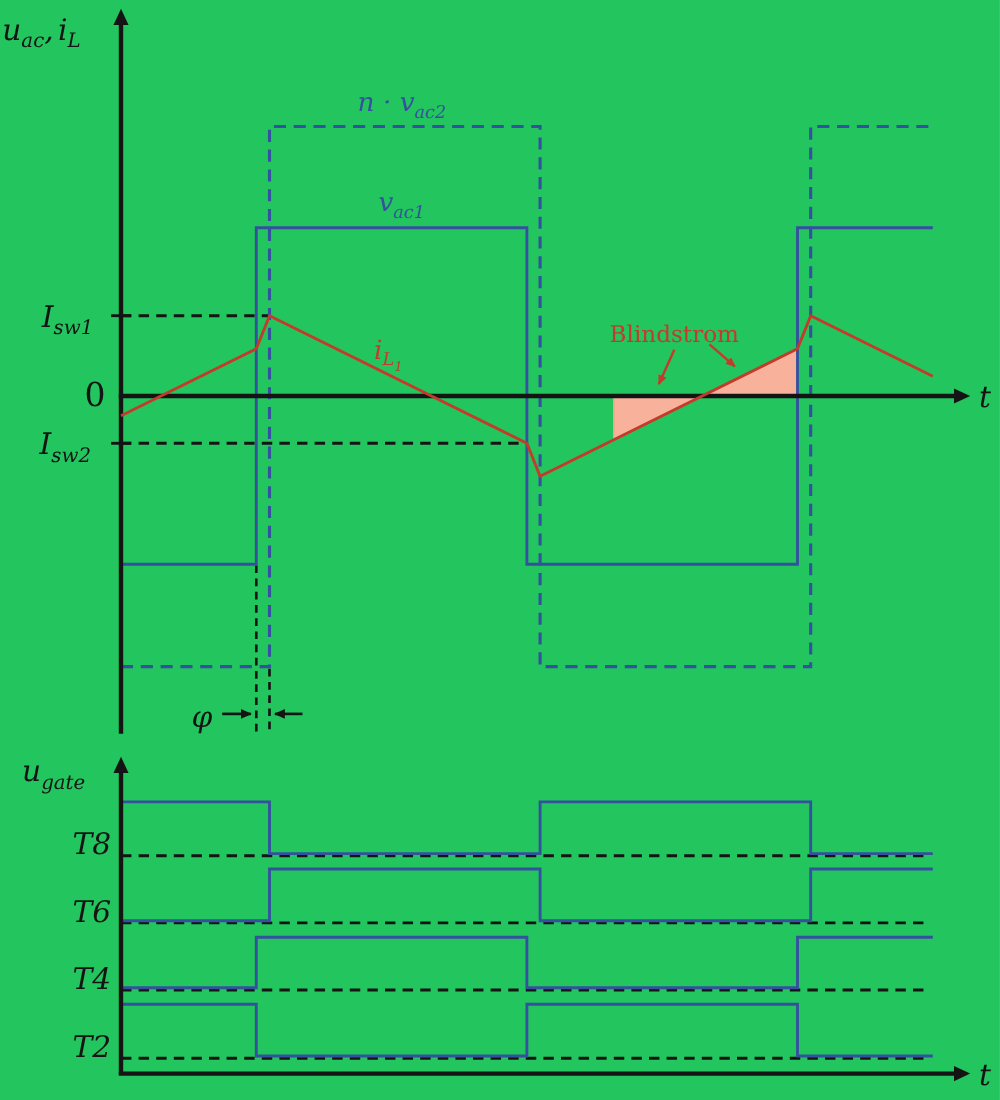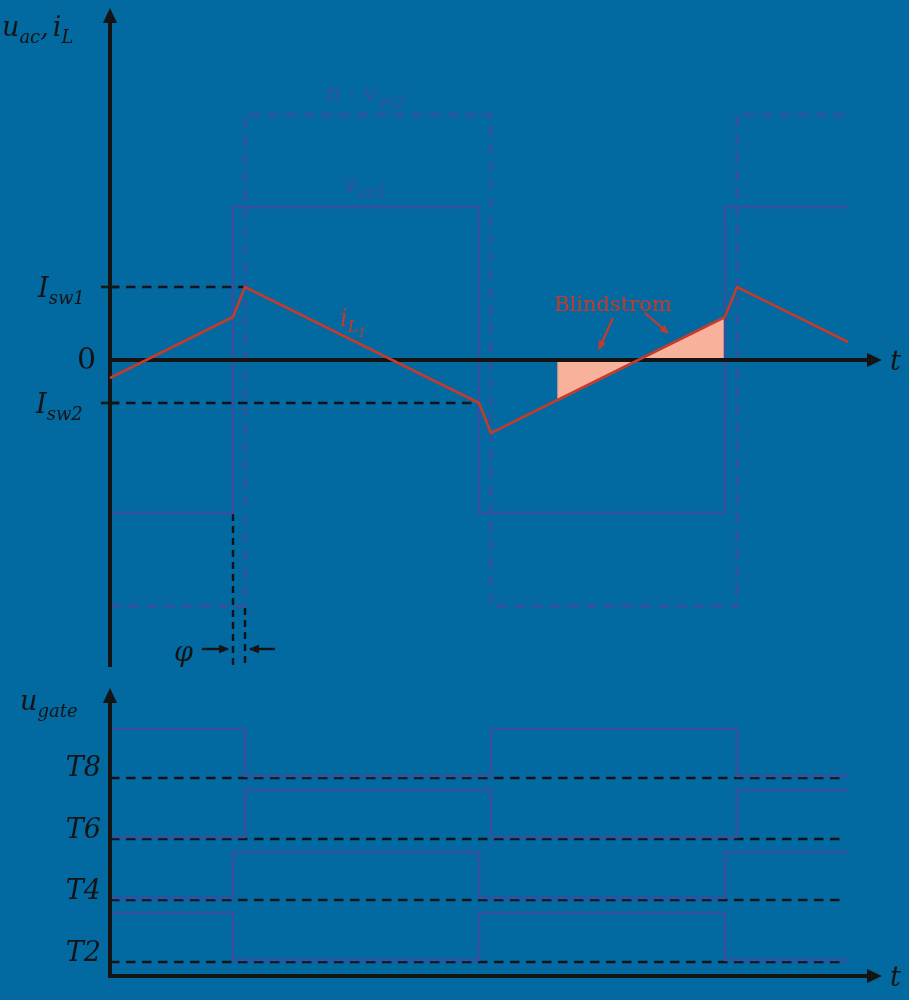--- a/index.html
+++ b/index.html
@@ -1,16 +1,16 @@
 <!DOCTYPE html>
 <html><head>
 <meta charset="utf-8">
 <style>
   html,body{margin:0;padding:0;background:#ffffff;}
-  .stage{position:relative;width:909px;height:1000px;background:#0369a1;overflow:hidden;}
+  .stage{position:relative;width:909px;height:1000px;background:#22c55e;overflow:hidden;}
   svg{position:absolute;left:0;top:0;}
 
   
   .ax   { stroke:#141414; stroke-width:4;   fill:none; }
   .bl   { stroke:#35509e; stroke-width:2.6; fill:none; stroke-linejoin:miter; }
   .bld  { stroke:#35509e; stroke-width:2.8; fill:none; stroke-dasharray:11 7; }
   .rd   { stroke:#c43b2b; stroke-width:2.6; fill:none; stroke-linejoin:round; }
   .bkd  { stroke:#141414; stroke-width:2.6; fill:none; stroke-dasharray:9.5 6.5; }
   .bkd2 { stroke:#141414; stroke-width:2.4; fill:none; stroke-dasharray:7 5; }
   .tick { stroke:#141414; stroke-width:2.6; fill:none; }

